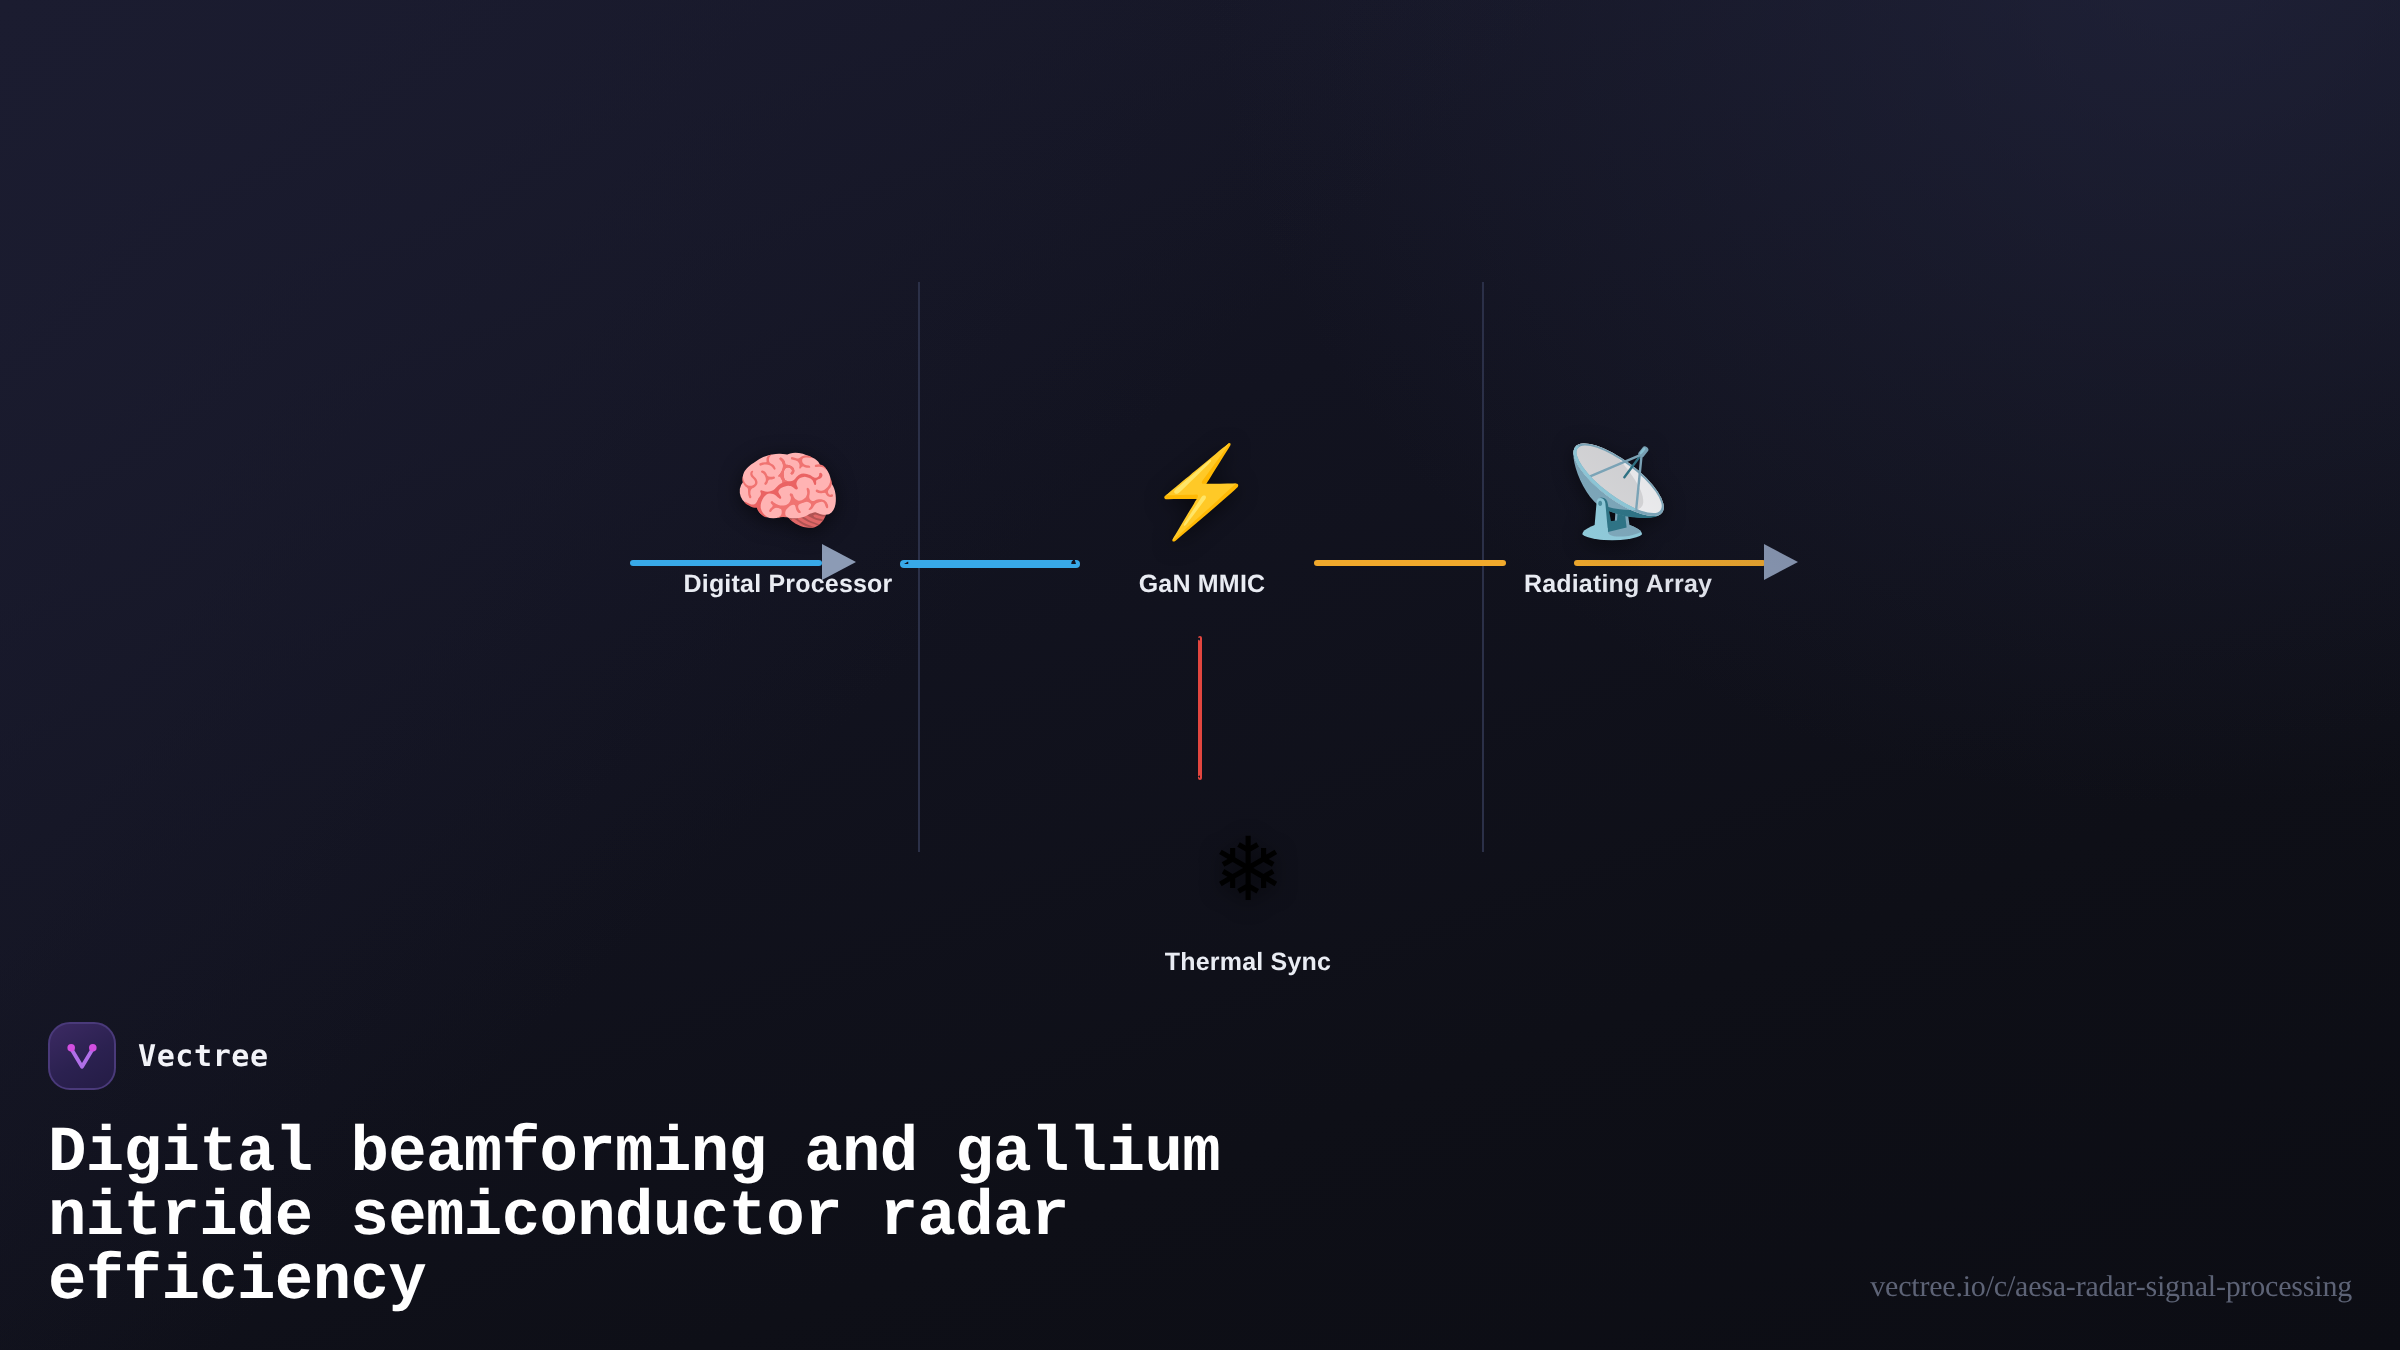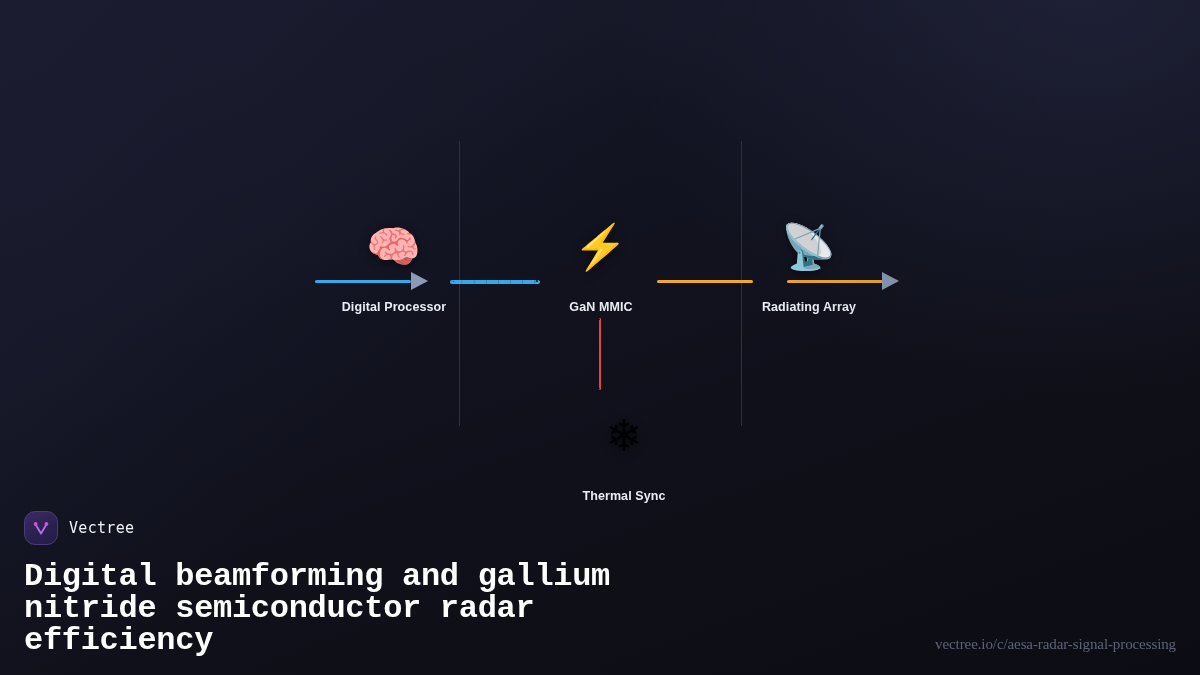--- a/index.html
+++ b/index.html
@@ -76,21 +76,21 @@
   .node .glyph{
     font-size:44px;
     line-height:1;
     height:50px;
     display:flex;
     align-items:center;
     justify-content:center;
     filter:drop-shadow(0 2px 5px rgba(0,0,0,.55));
   }
   .node .node-label{
-    margin-top:28px;
+    margin-top:13px;
     font-size:12.5px;
     font-weight:bold;
     color:#e9ecf3;
     white-space:nowrap;
     letter-spacing:.1px;
   }
 
   
   #footer{
     position:absolute;
@@ -108,21 +108,21 @@
     width:34px; height:34px;
     border-radius:11px;
     background:linear-gradient(150deg,#3c2a63 0%,#2b2150 55%,#241c45 100%);
     border:1px solid #4a3a7a;
     display:flex; align-items:center; justify-content:center;
     flex:none;
   }
   #brand-name{
     font-family:"DejaVu Sans Mono", monospace;
     font-size:15px;
-    font-weight:normal;
+    font-weight:bold;
     color:#f2f3f8;
     letter-spacing:.3px;
   }
 
   #headline{
     font-family:Liberation Mono, monospace;
     font-size:32px;
     font-weight:bold;
     line-height:1.0;
     color:#ffffff;

